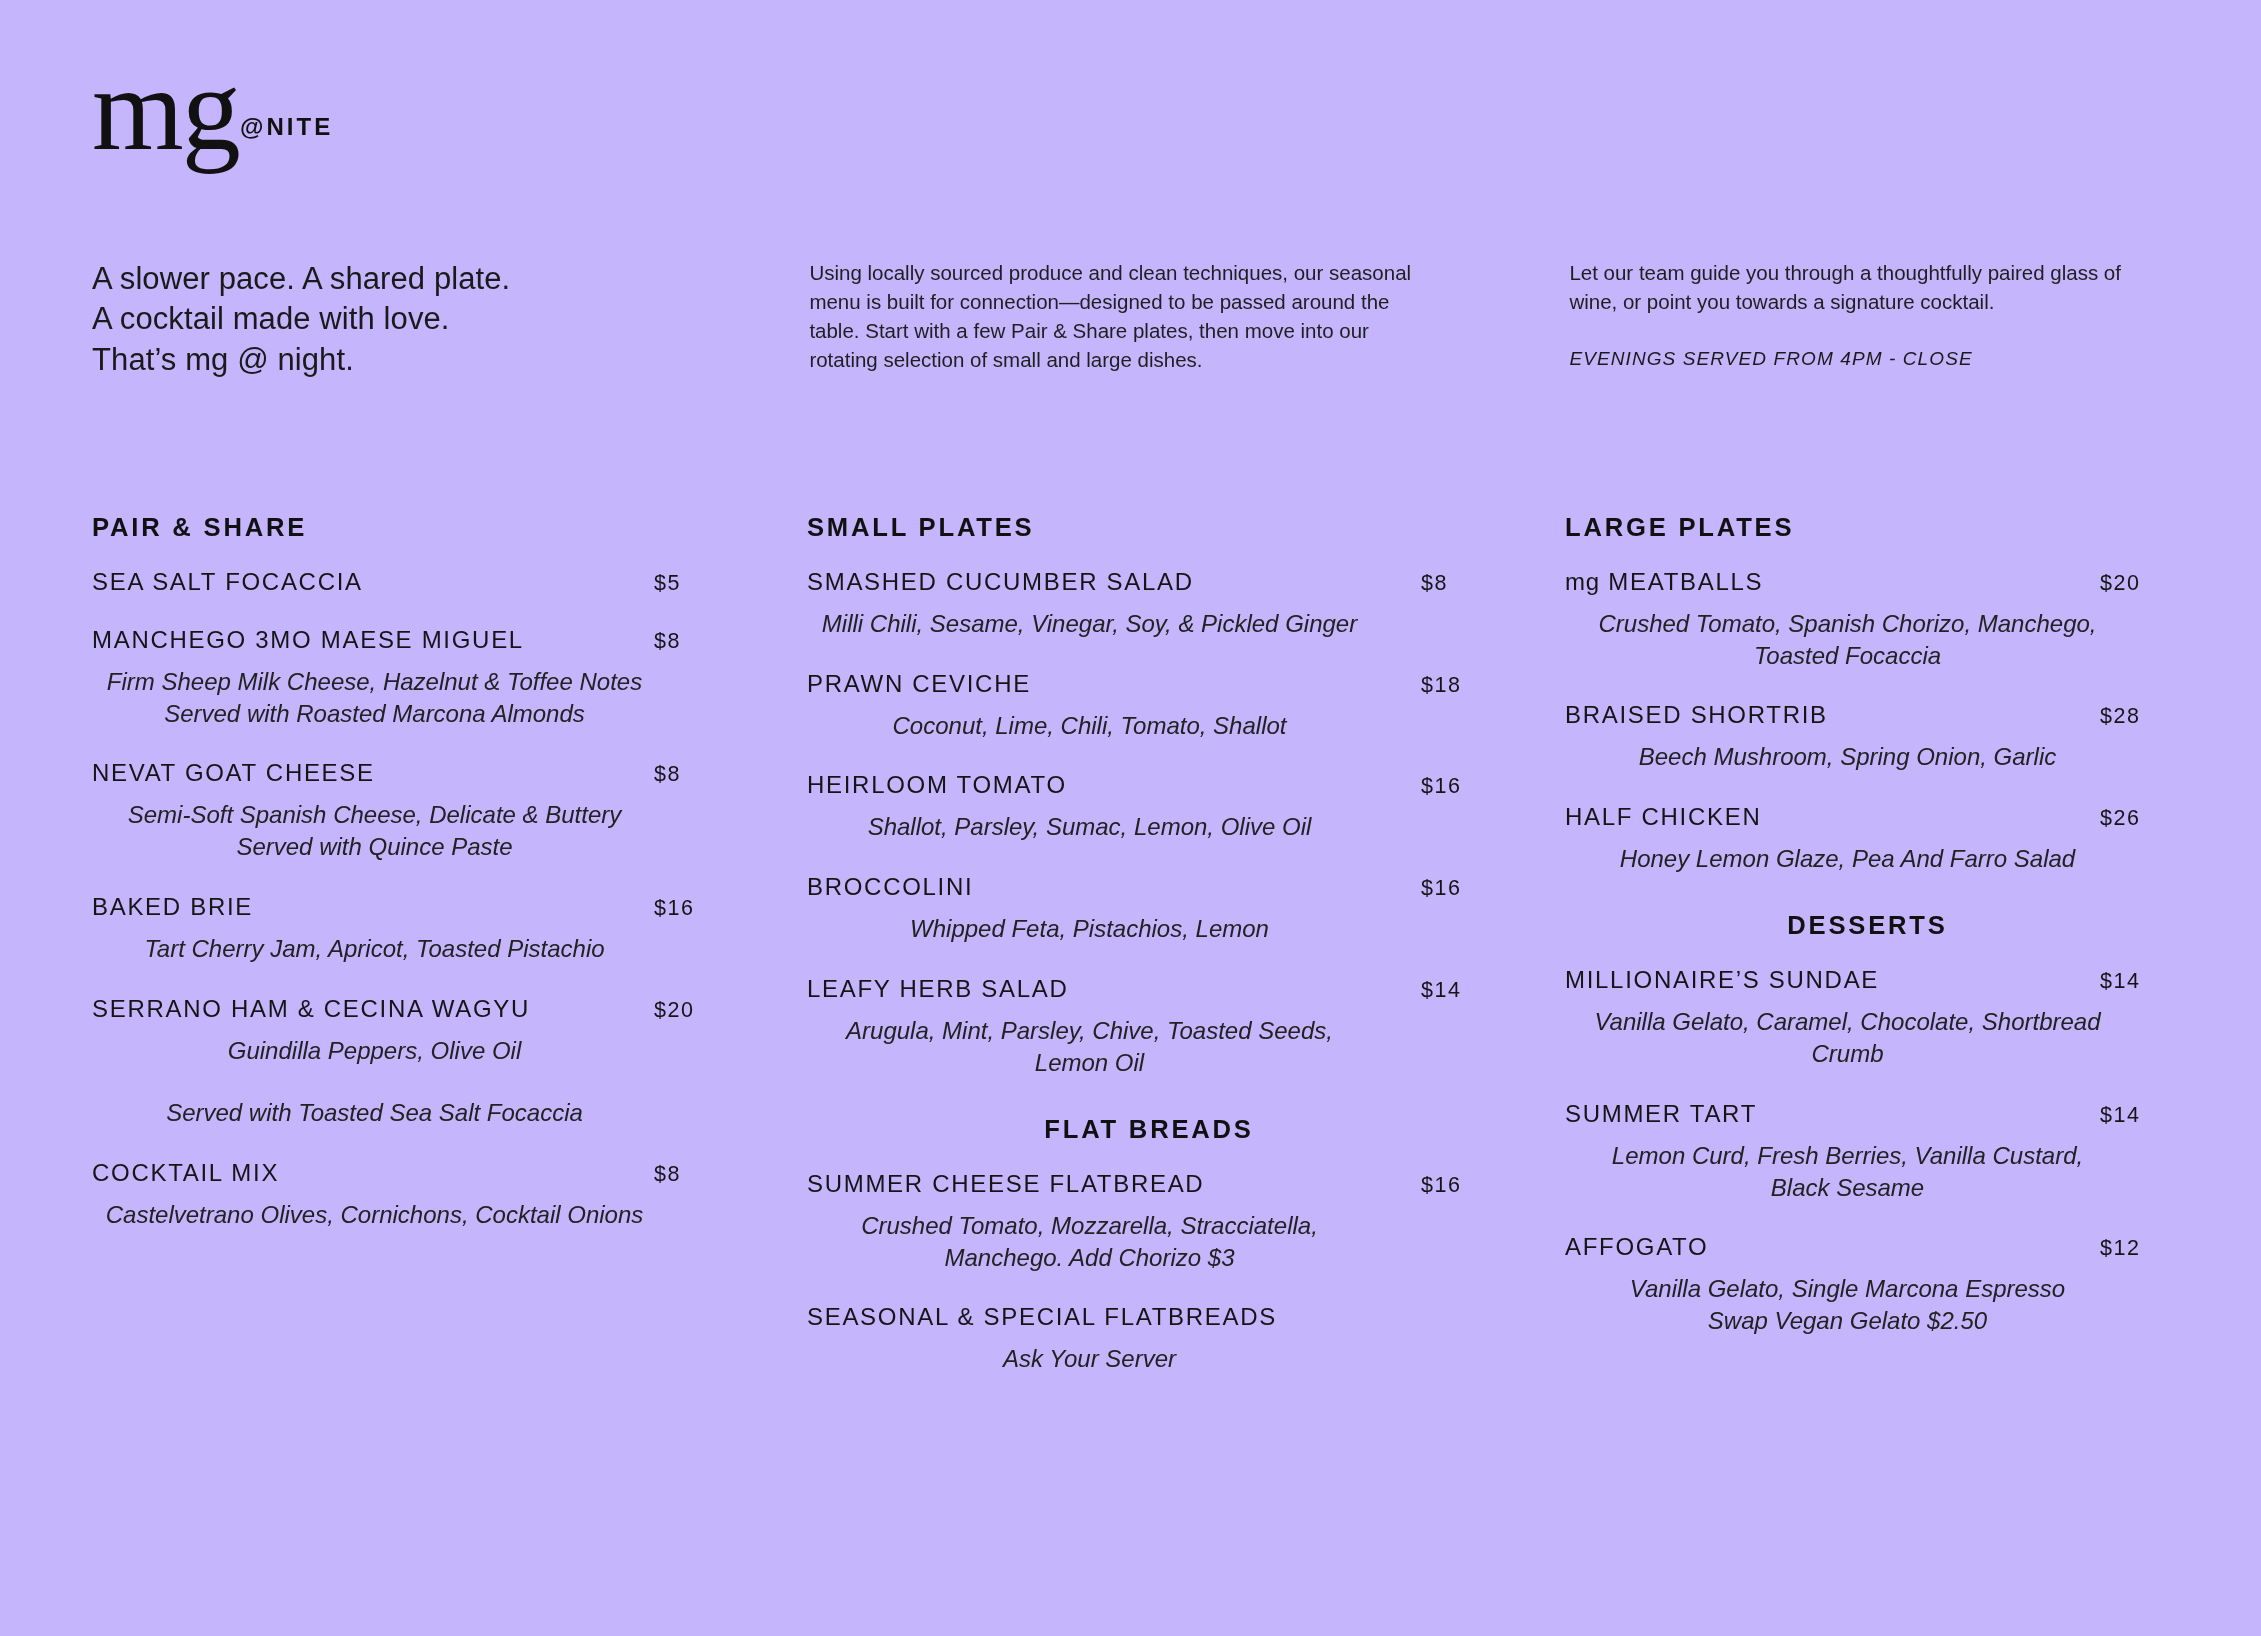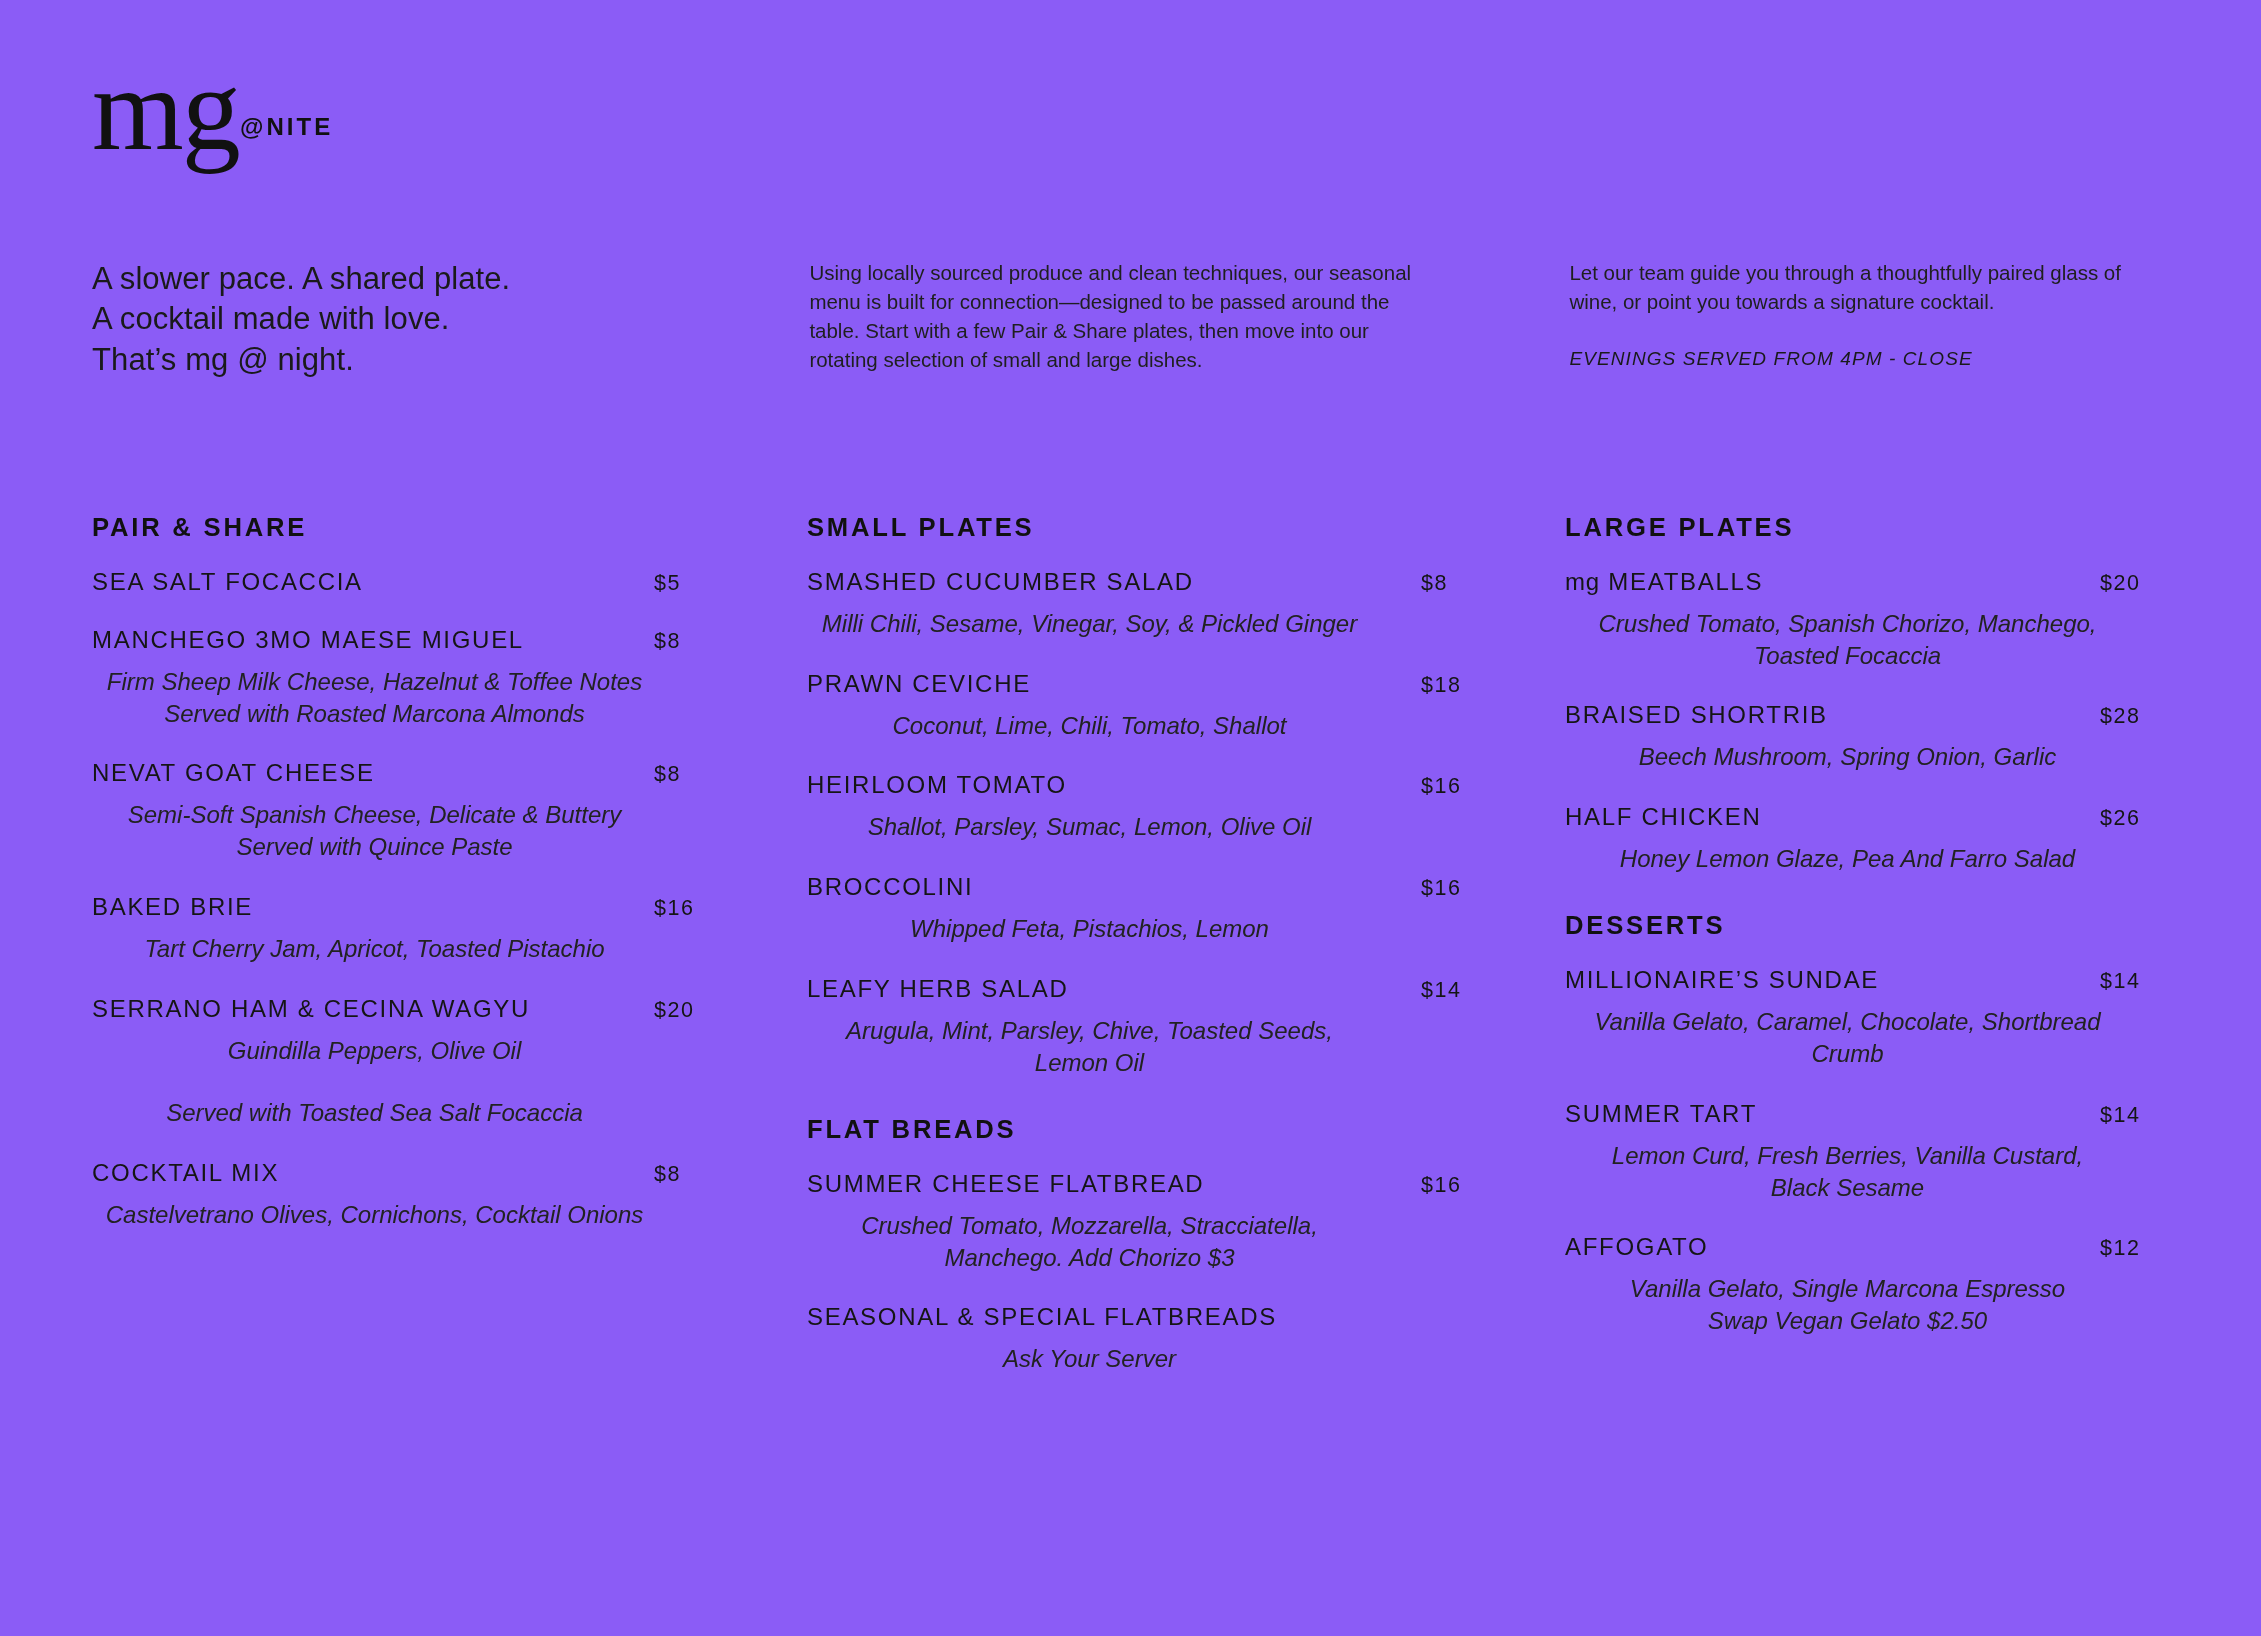--- a/index.html
+++ b/index.html
@@ -12,21 +12,21 @@
     height: 1636px;
     font-family: "Liberation Sans", sans-serif;
     color: #1a1a1a;
     -webkit-font-smoothing: antialiased;
   }
 
   .page {
     position: relative;
     width: 2261px;
     height: 1636px;
-    background: #8b5cf6;
+    background: #c4b5fd;
     box-sizing: border-box;
     padding: 0 92px;
   }
 
   
   .logo-block {
     position: absolute;
     left: 92px;
     top: 64px;
     display: flex;
@@ -106,21 +106,21 @@
   .menu-col.m2 { width: 758px; padding-right: 74px; }
   .menu-col.m3 { width: 605px; }
 
   .section-head {
     font-size: 25.6px;
     font-weight: 700;
     letter-spacing: 2.8px;
     color: #111111;
     margin: 0 0 25.6px 0;
   }
-  .section-head.spaced-top { margin-top: 36px; }
+  .section-head.spaced-top { margin-top: 36px; text-align: center; }
 
   .item {
     margin-bottom: 30px;
   }
   .item:last-child { margin-bottom: 0; }
 
   .item-line {
     display: flex;
     align-items: baseline;
     justify-content: space-between;

